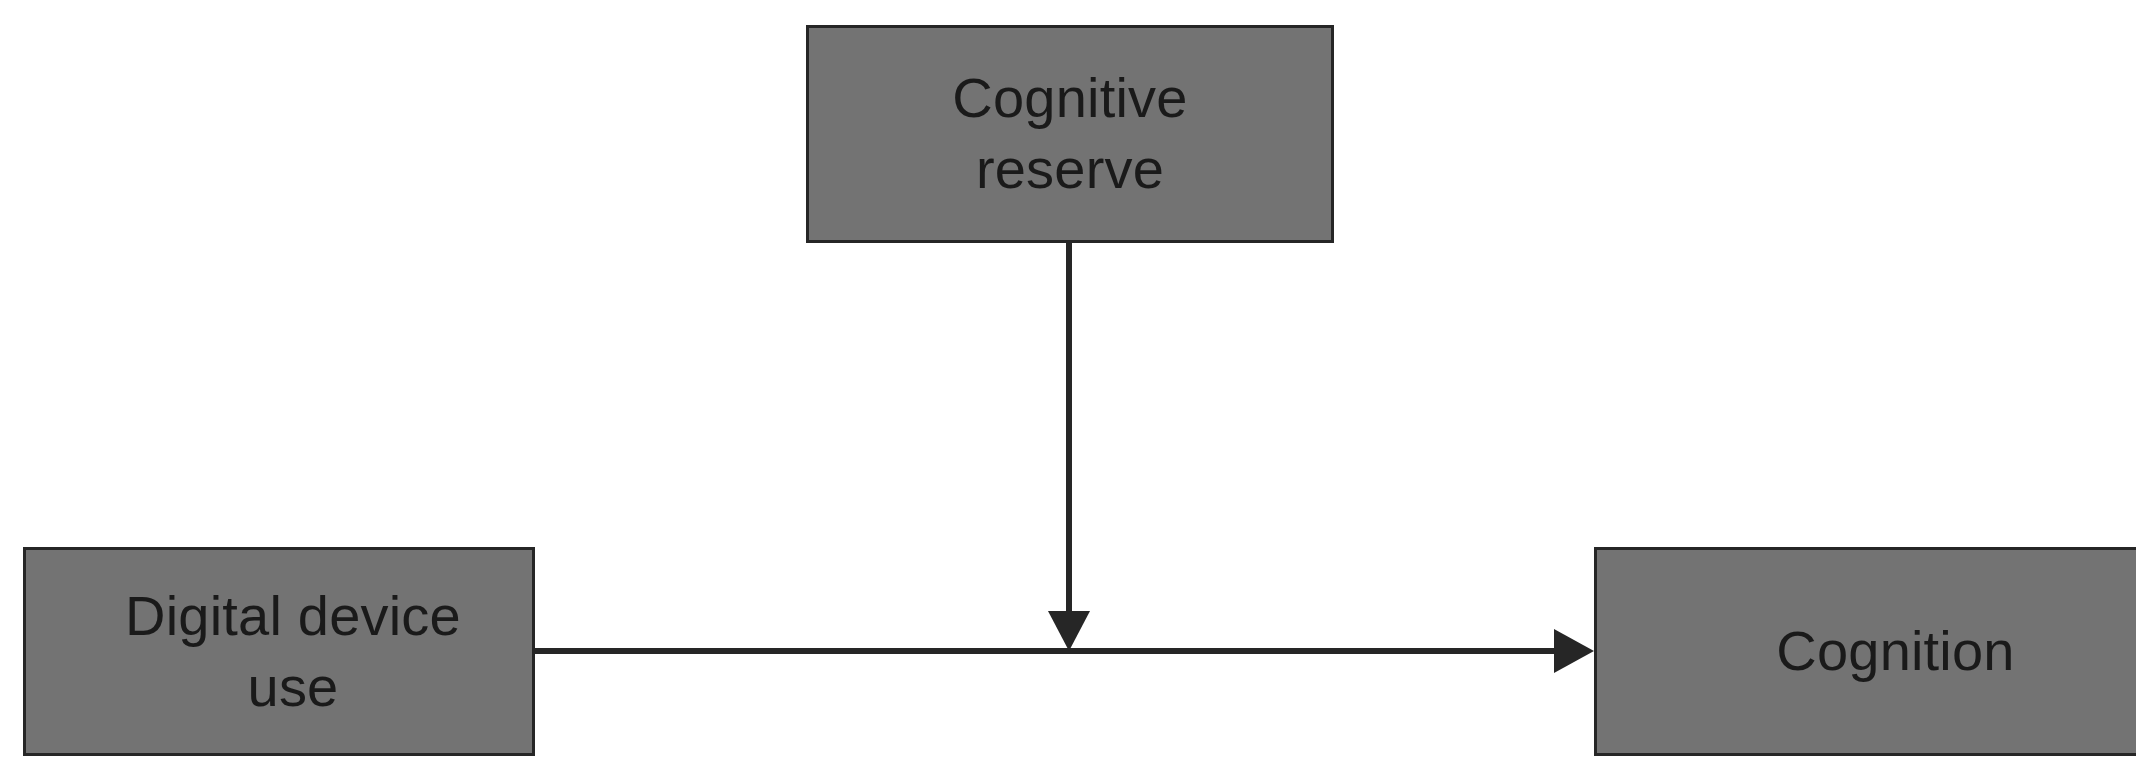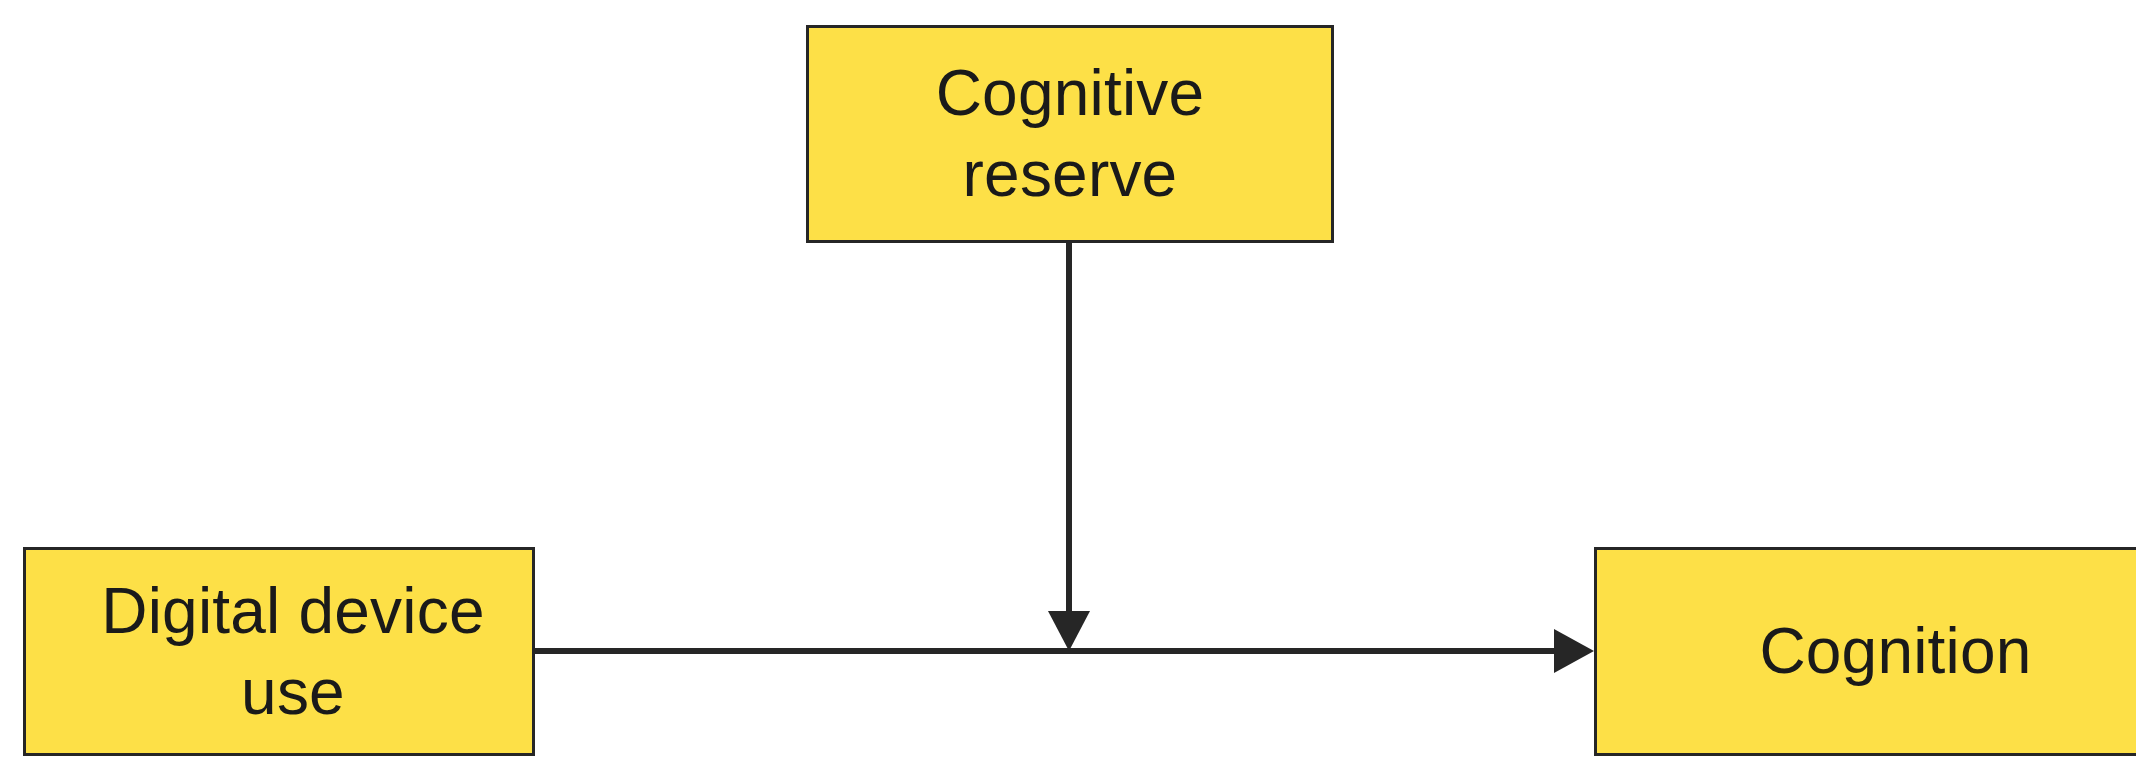--- a/index.html
+++ b/index.html
@@ -13,28 +13,28 @@
   #canvas {
     position: relative;
     width: 2136px;
     height: 778px;
     background: #ffffff;
     overflow: hidden;
   }
   .node {
     position: absolute;
     box-sizing: border-box;
-    background: #fde047;
+    background: #737373;
     border: 3px solid #262626;
     display: flex;
     align-items: center;
     justify-content: center;
     text-align: center;
     color: #1a1a1a;
-    font-size: 64px;
+    font-size: 56px;
     line-height: 1.26;
     letter-spacing: 0.2px;
     font-weight: 400;
     white-space: pre-line;
     z-index: 2;
   }
   #node-cognitive-reserve {
     left: 806px;
     top: 25px;
     width: 528px;

